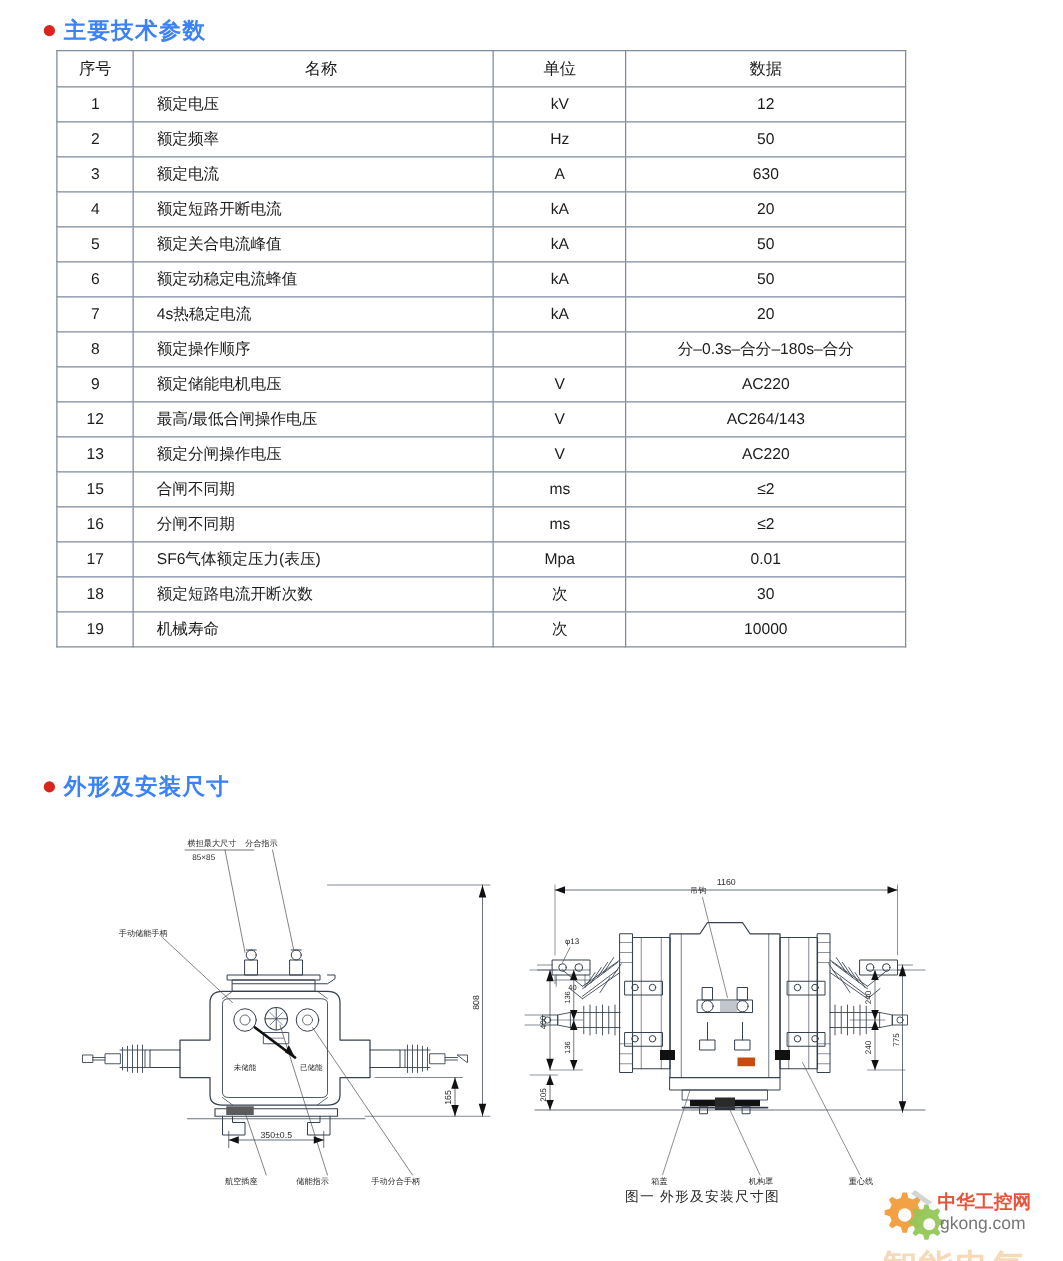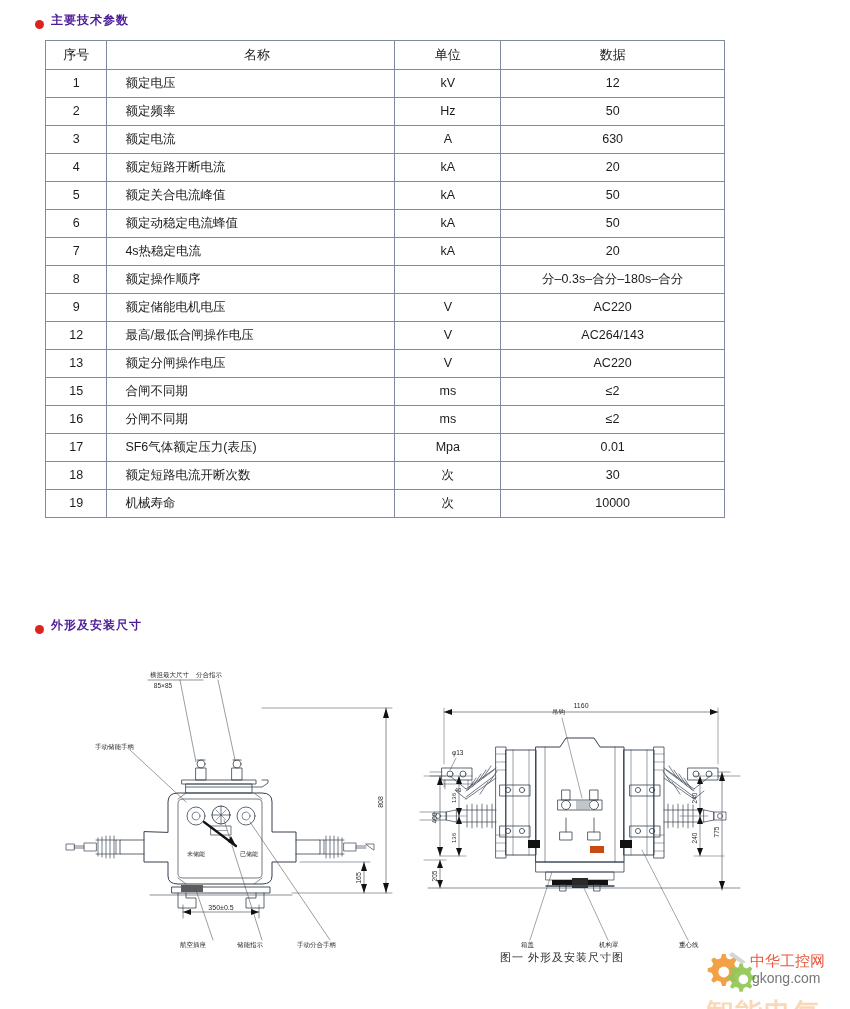--- a/index.html
+++ b/index.html
@@ -13,26 +13,26 @@
     position: relative;
     font-family: "Liberation Sans", "DejaVu Sans", sans-serif;
     color: #1a1a1a;
     overflow: hidden;
   }
 
   
   .section-heading {
     position: absolute;
     display: flex;
-    align-items: flex-end;
+    align-items: center;
     gap: 7px;
-    font-size: 12px;
+    font-size: 18px;
     font-weight: bold;
     letter-spacing: 1px;
-    color: #4c1d95;
+    color: #3b82f6;
   }
   .bullet-dot {
     width: 9px;
     height: 9px;
     border-radius: 50%;
     background: #d9251d;
     display: inline-block;
     flex: none;
   }
   #heading-params { left: 35px; top: 12px; }
@@ -95,21 +95,21 @@
     top: 946px;
     width: 145px;
     height: 60px;
     opacity: 0.92;
   }
   .wm-text-cn {
     position: absolute;
     left: 48px;
     top: 6px;
     font-size: 15px;
-    font-weight: normal;
+    font-weight: bold;
     color: #e8472a;
     letter-spacing: 0px;
     white-space: nowrap;
   }
   .wm-text-en {
     position: absolute;
     left: 50px;
     top: 24px;
     font-size: 14px;
     font-weight: normal;

